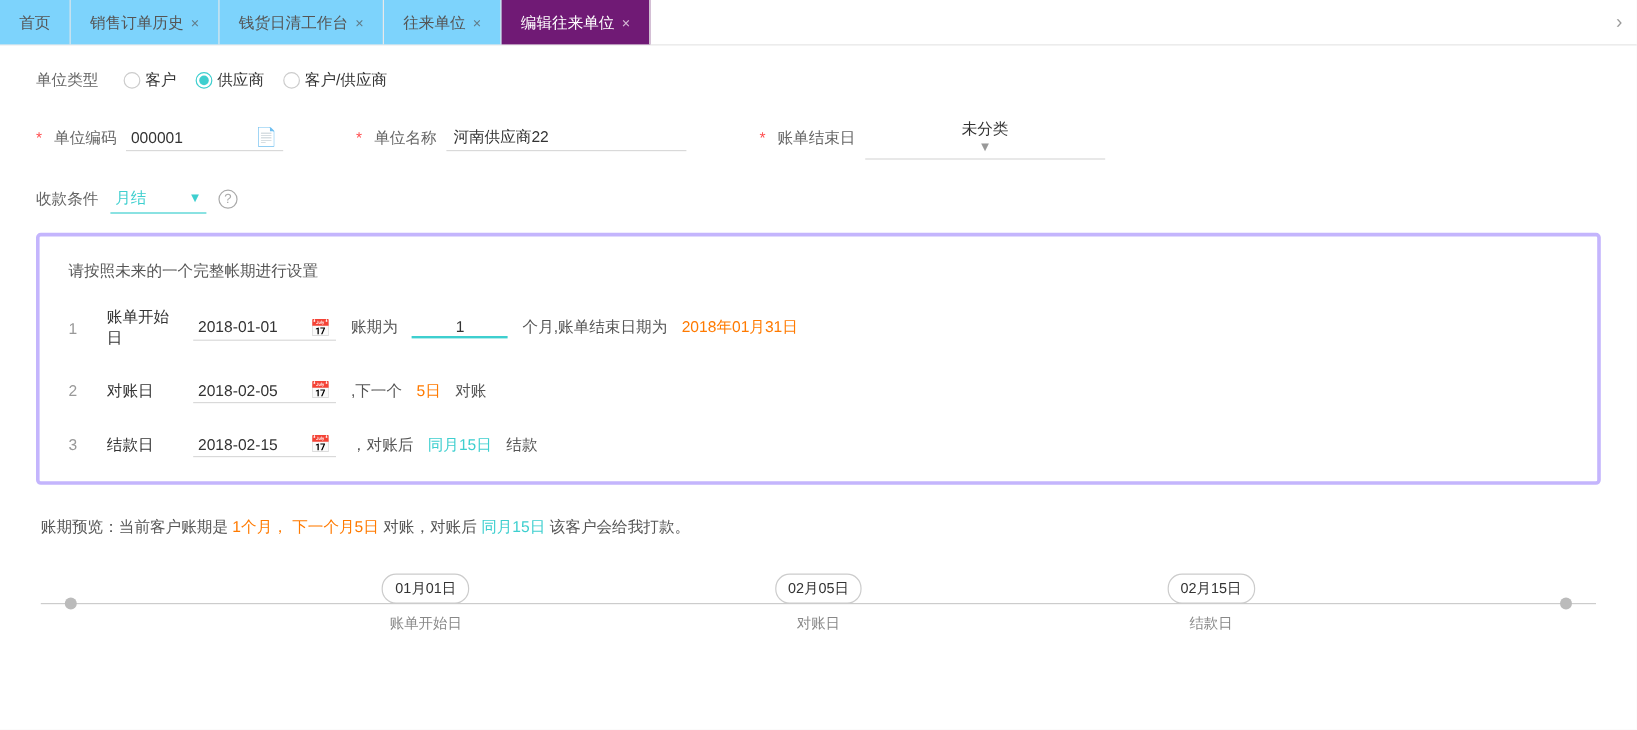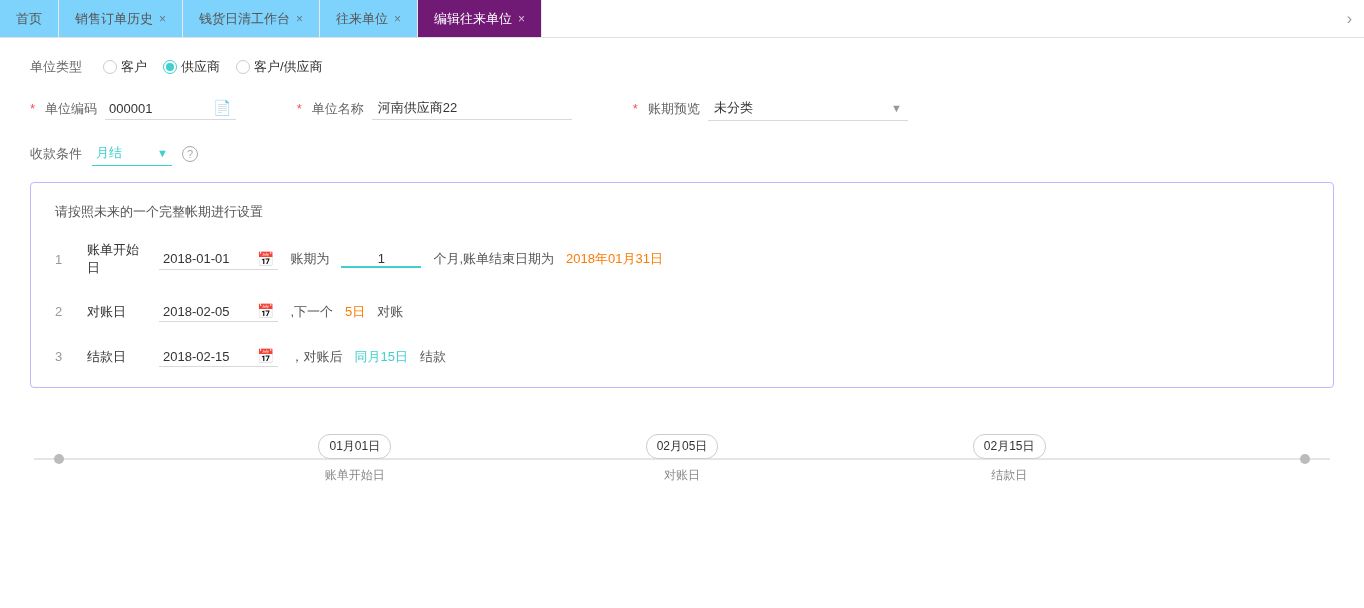--- a/index.html
+++ b/index.html
@@ -114,20 +114,21 @@
       margin-right: 40px;
     }
 
     .dropdown-wrapper {
       display: flex;
       align-items: center;
       border-bottom: 1px solid #d9d9d9;
       width: 200px;
       padding: 3px 6px;
       cursor: pointer;
+      flex-direction: column;
     }
     .dropdown-value {
       flex: 1;
       color: #333;
     }
     .dropdown-arrow {
       color: #999;
       font-size: 11px;
     }
 
@@ -164,21 +165,21 @@
       display: inline-flex;
       align-items: center;
       justify-content: center;
       font-size: 11px;
       color: #aaa;
       cursor: pointer;
     }
 
     
     .settings-box {
-      border: 1px solid #c4b5fd;
+      border: 3px solid #c4b5fd;
       border-radius: 4px;
       padding: 20px 24px;
       margin-bottom: 16px;
     }
     .settings-title {
       font-size: 13px;
       color: #555;
       margin-bottom: 20px;
     }
     .settings-row {
@@ -351,21 +352,21 @@
         <span class="calendar-svg" style="color:#3ecfcf;font-size:15px;">📄</span>
       </div>
     </div>
     <div class="form-field-group">
       <span class="required-star">*</span>
       <span class="form-label">单位名称</span>
       <input class="form-input" type="text" value="河南供应商22" style="width: 200px;">
     </div>
     <div class="form-field-group">
       <span class="required-star">*</span>
-      <span class="form-label">账期预览</span>
+      <span class="form-label">账单结束日</span>
       <div class="dropdown-wrapper">
         <span class="dropdown-value">未分类</span>
         <span class="dropdown-arrow">▼</span>
       </div>
     </div>
   </div>
 
   <div class="payment-row">
     <span class="form-label">收款条件</span>
     <div class="payment-dropdown">
@@ -410,20 +411,28 @@
         <input class="date-input" type="text" value="2018-02-15" style="">
         <span class="calendar-icon">📅</span>
       </div>
       <span class="text-gray">，对账后</span>
       <span class="text-teal">同月15日</span>
       <span class="text-gray">结款</span>
     </div>
   </div>
 
   <div class="preview-section">
+    <div class="preview-text">
+      <span>账期预览：当前客户账期是</span>
+      <span class="text-orange">1个月，</span>
+      <span class="text-orange">下一个月5日</span>
+      <span>对账，对账后</span>
+      <span class="text-teal">同月15日</span>
+      <span>该客户会给我打款。</span>
+    </div>
 
     <div class="timeline-wrapper">
       <div class="timeline-line"></div>
       <div class="timeline-nodes">
         <div class="tl-start-dot"></div>
         <div class="tl-node">
           <div class="tl-pill">01月01日</div>
           <div class="tl-label">账单开始日</div>
         </div>
         <div class="tl-node">

